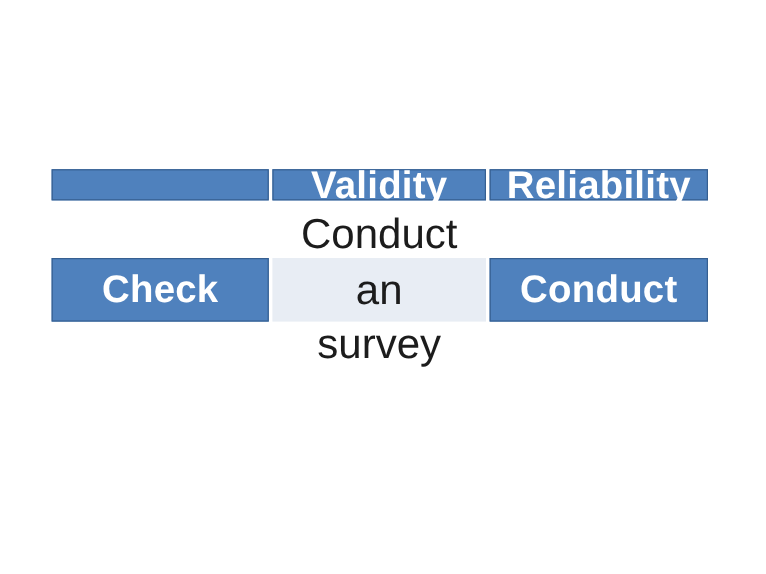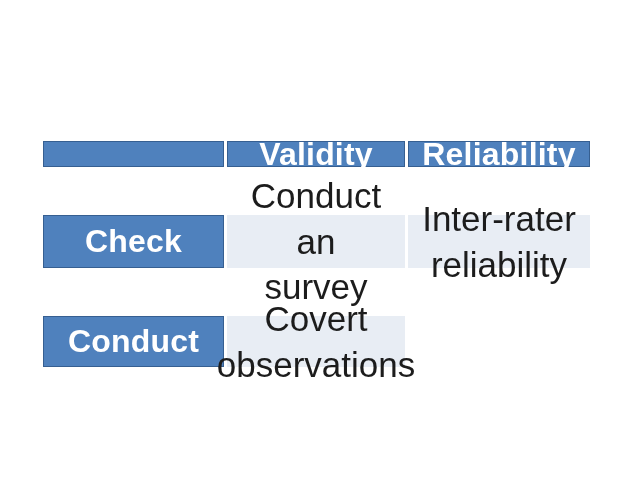--- a/index.html
+++ b/index.html
@@ -56,21 +56,17 @@
 <div class="stage">
   <div class="vtable">
 
     <div class="cell blue"></div>
     <div class="cell blue">Validity</div>
     <div class="cell blue">Reliability</div>
 
     <div class="cell blue">Check</div>
     <div class="cell light">Conduct an
 survey</div>
-    <div class="cell light">Inter-rater
-reliability</div>
 
     <div class="cell blue">Conduct</div>
-    <div class="cell light">Covert
-observations</div>
 
   </div>
 </div>
 
 </body></html>

